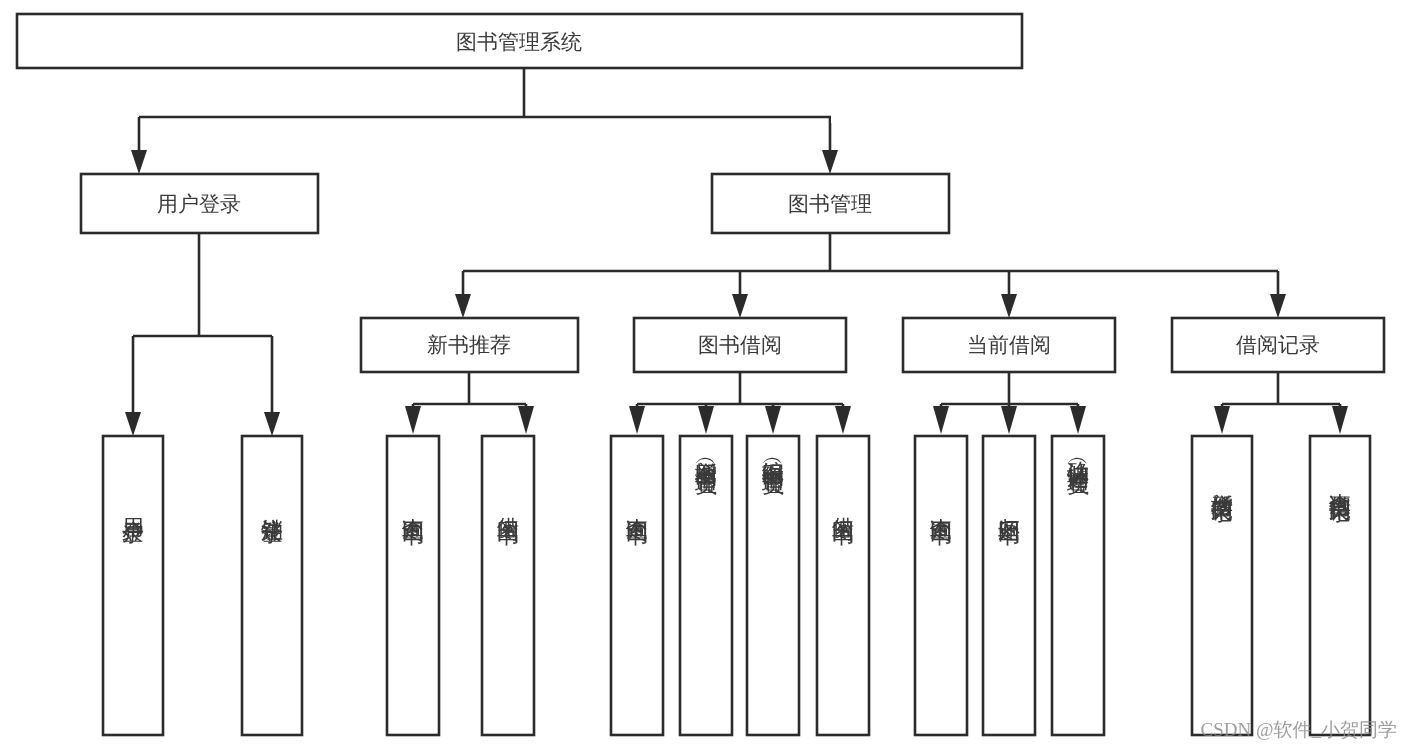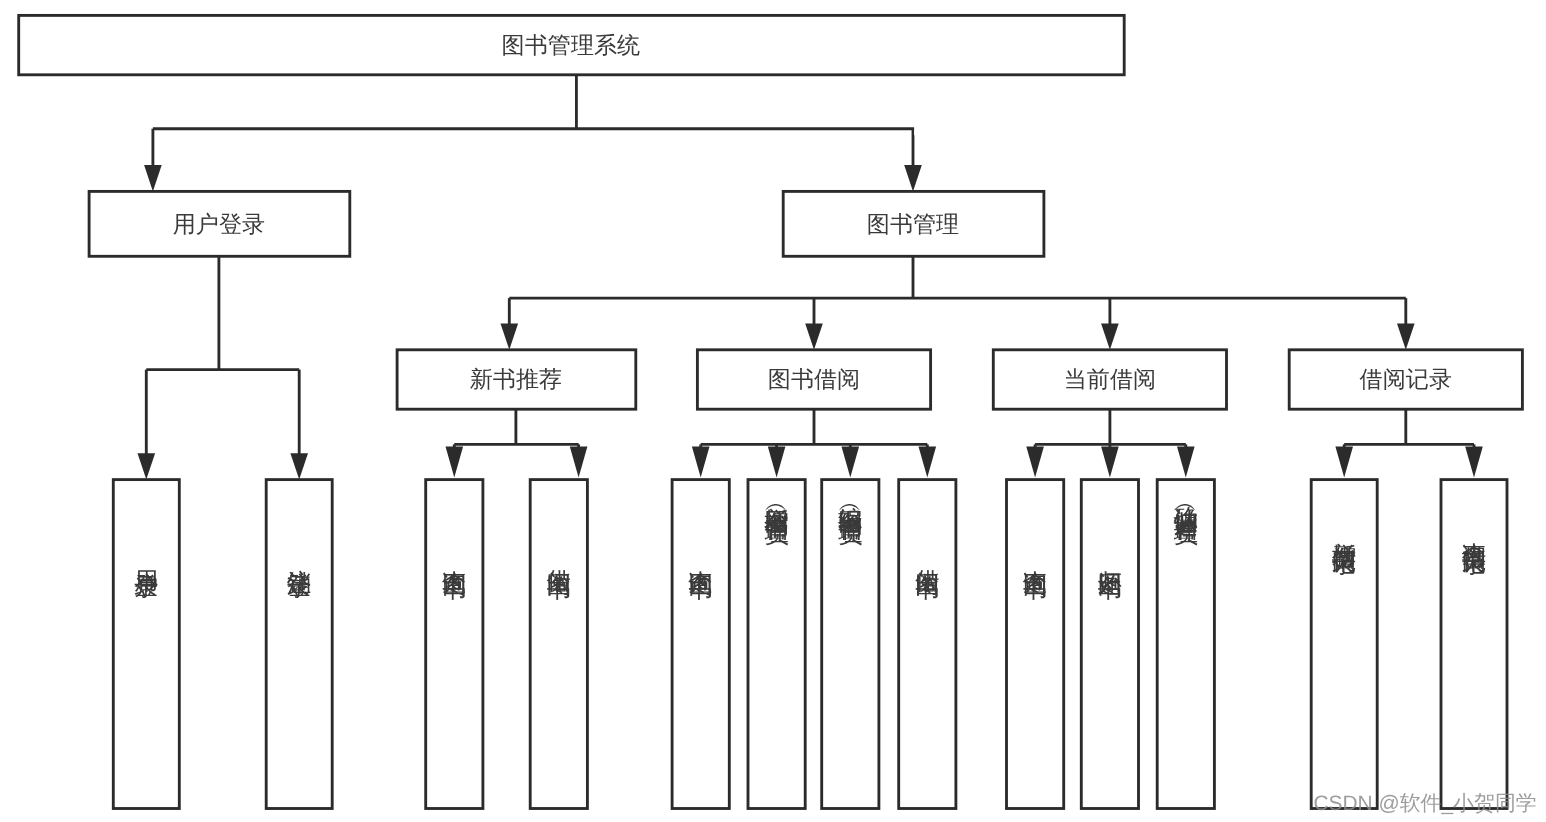--- a/index.html
+++ b/index.html
@@ -63,21 +63,21 @@
     font-size: 22px;
     line-height: 1.0;
     color: #3a3a3a;
     letter-spacing: 2px;
     white-space: nowrap;
   }
   .watermark {
     position: absolute;
     right: 8px;
     bottom: 4px;
-    font-family: Liberation Sans, sans-serif;
+    font-family: Liberation Serif, serif;
     font-size: 19px;
     color: #8d8d8d;
     opacity: 0.85;
     white-space: nowrap;
     pointer-events: none;
   }
 </style>
 </head>
 <body>
 

